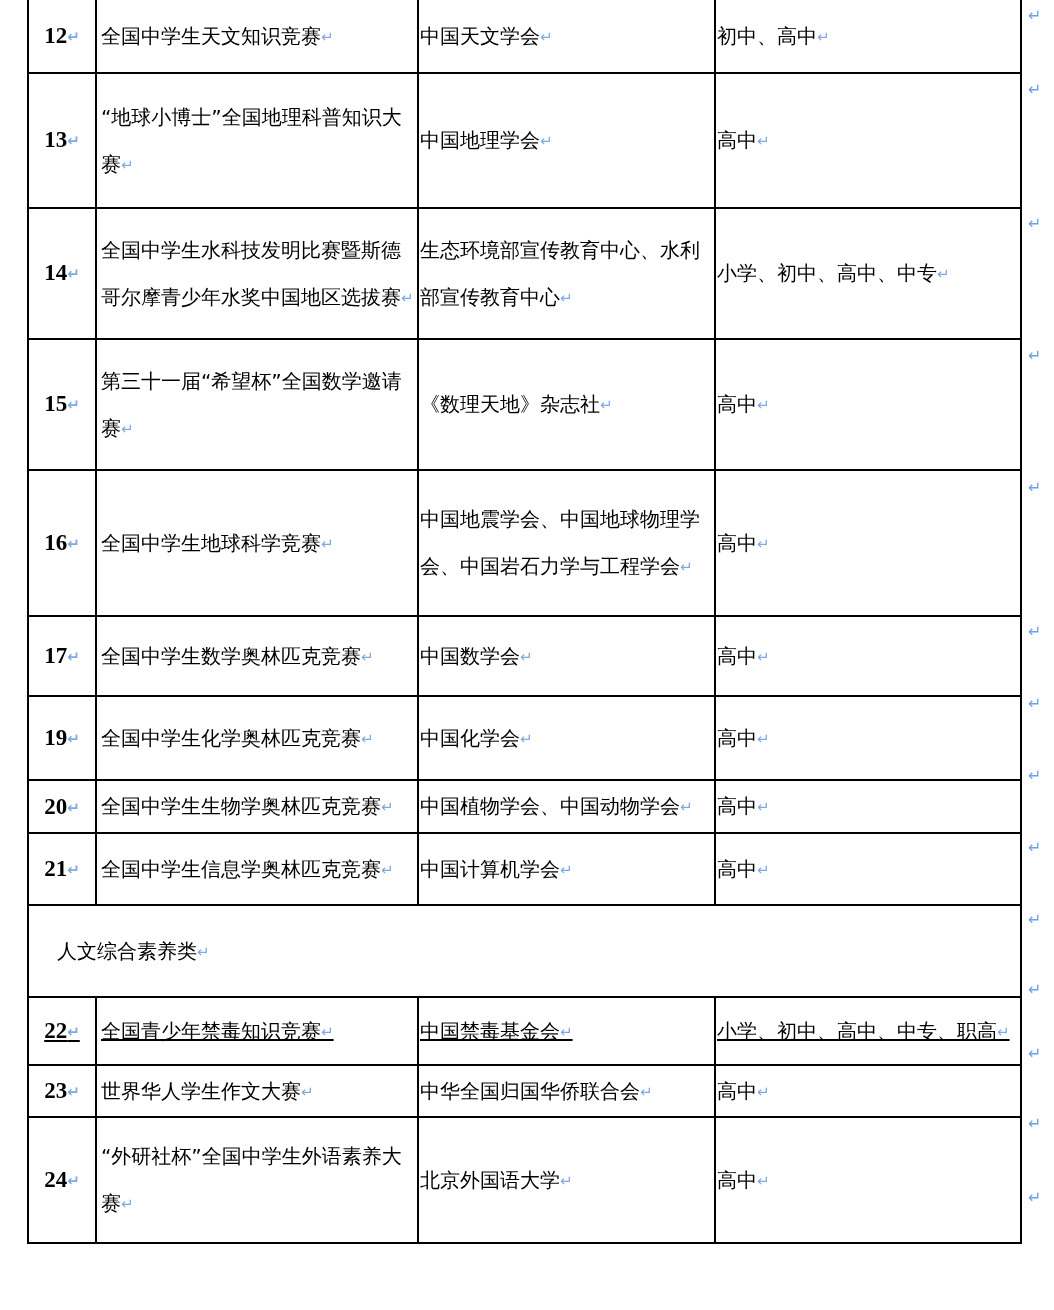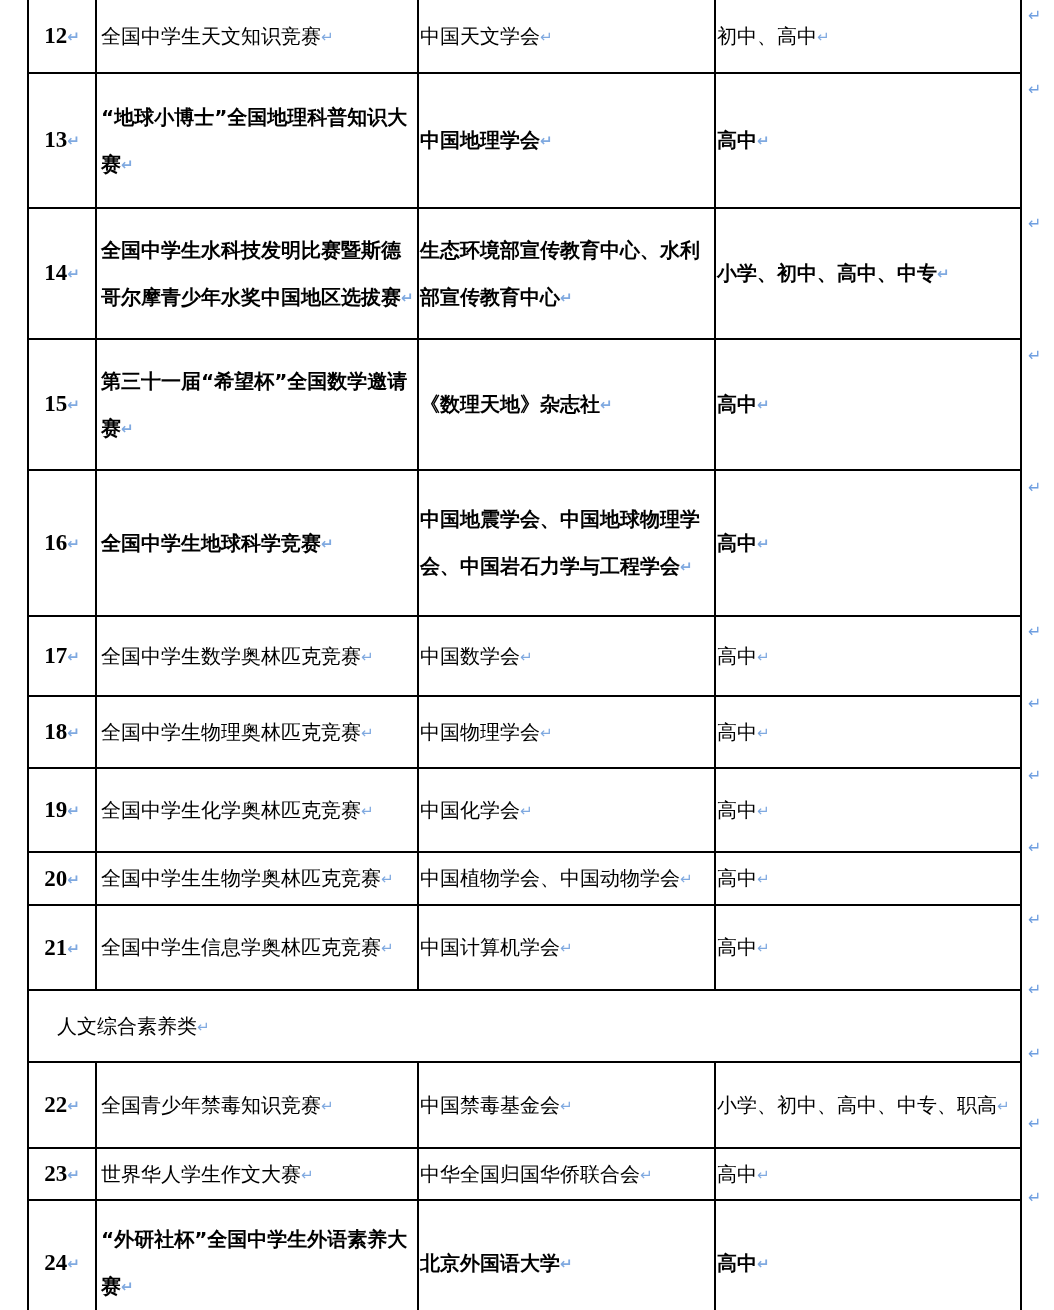--- a/index.html
+++ b/index.html
@@ -68,21 +68,21 @@
     text-align: left;
     padding: 0 2px 0 4px;
   }
 
   .org-cell .cell-inner,
   .level-cell .cell-inner {
     padding: 0 1px;
   }
 
   
-  .tall .cell-inner { line-height: 2.35; font-weight: bold; }
+  .tall .cell-inner { line-height: 2.35; }
 
   
   .cat-cell .cell-inner {
     text-align: left;
     padding-left: 28px;
     font-size: 20px;
     line-height: 1.9;
   }
 
   
@@ -196,82 +196,68 @@
           <td class="name-cell">
             <span class="cell-inner">全国中学生数学奥林匹克竞赛<span class="pilcrow">↵</span></span>
           </td>
           <td class="org-cell">
             <span class="cell-inner">中国数学会<span class="pilcrow">↵</span></span>
           </td>
           <td class="level-cell">
             <span class="cell-inner">高中<span class="pilcrow">↵</span></span>
           </td>
         </tr>
+        <tr style="height: 84px;">
+          <td class="num-cell">
+            <span class="cell-inner">19<span class="pilcrow">↵</span></span>
+          </td>
+          <td class="name-cell">
+            <span class="cell-inner">全国中学生化学奥林匹克竞赛<span class="pilcrow">↵</span></span>
+          </td>
+          <td class="org-cell">
+            <span class="cell-inner">中国化学会<span class="pilcrow">↵</span></span>
+          </td>
+          <td class="level-cell">
+            <span class="cell-inner">高中<span class="pilcrow">↵</span></span>
+          </td>
+        </tr>
+        <tr style="height: 53px;">
+          <td class="num-cell">
+            <span class="cell-inner">20<span class="pilcrow">↵</span></span>
+          </td>
+          <td class="name-cell">
+            <span class="cell-inner">全国中学生生物学奥林匹克竞赛<span class="pilcrow">↵</span></span>
+          </td>
+          <td class="org-cell">
+            <span class="cell-inner">中国植物学会、中国动物学会<span class="pilcrow">↵</span></span>
+          </td>
+          <td class="level-cell">
+            <span class="cell-inner">高中<span class="pilcrow">↵</span></span>
+          </td>
+        </tr>
         <tr style="height: 72px;">
           <td class="num-cell">
-            <span class="cell-inner">18<span class="pilcrow">↵</span></span>
-          </td>
-          <td class="name-cell">
-            <span class="cell-inner">全国中学生物理奥林匹克竞赛<span class="pilcrow">↵</span></span>
-          </td>
-          <td class="org-cell">
-            <span class="cell-inner">中国物理学会<span class="pilcrow">↵</span></span>
-          </td>
-          <td class="level-cell">
-            <span class="cell-inner">高中<span class="pilcrow">↵</span></span>
-          </td>
-        </tr>
-        <tr style="height: 84px;">
-          <td class="num-cell">
-            <span class="cell-inner">19<span class="pilcrow">↵</span></span>
-          </td>
-          <td class="name-cell">
-            <span class="cell-inner">全国中学生化学奥林匹克竞赛<span class="pilcrow">↵</span></span>
-          </td>
-          <td class="org-cell">
-            <span class="cell-inner">中国化学会<span class="pilcrow">↵</span></span>
-          </td>
-          <td class="level-cell">
-            <span class="cell-inner">高中<span class="pilcrow">↵</span></span>
-          </td>
-        </tr>
-        <tr style="height: 53px;">
-          <td class="num-cell">
-            <span class="cell-inner">20<span class="pilcrow">↵</span></span>
-          </td>
-          <td class="name-cell">
-            <span class="cell-inner">全国中学生生物学奥林匹克竞赛<span class="pilcrow">↵</span></span>
-          </td>
-          <td class="org-cell">
-            <span class="cell-inner">中国植物学会、中国动物学会<span class="pilcrow">↵</span></span>
-          </td>
-          <td class="level-cell">
-            <span class="cell-inner">高中<span class="pilcrow">↵</span></span>
-          </td>
-        </tr>
-        <tr style="height: 85px;">
-          <td class="num-cell">
             <span class="cell-inner">21<span class="pilcrow">↵</span></span>
           </td>
           <td class="name-cell">
             <span class="cell-inner">全国中学生信息学奥林匹克竞赛<span class="pilcrow">↵</span></span>
           </td>
           <td class="org-cell">
             <span class="cell-inner">中国计算机学会<span class="pilcrow">↵</span></span>
           </td>
           <td class="level-cell">
             <span class="cell-inner">高中<span class="pilcrow">↵</span></span>
           </td>
         </tr>
-        <tr style="height: 72px;">
+        <tr style="height: 92px;">
           <td class="cat-cell" colspan="4">
             <span class="cell-inner">人文综合素养类<span class="pilcrow">↵</span></span>
           </td>
         </tr>
-        <tr style="height: 86px;">
+        <tr style="height: 68px; text-decoration: underline;">
           <td class="num-cell">
             <span class="cell-inner">22<span class="pilcrow">↵</span></span>
           </td>
           <td class="name-cell">
             <span class="cell-inner">全国青少年禁毒知识竞赛<span class="pilcrow">↵</span></span>
           </td>
           <td class="org-cell">
             <span class="cell-inner">中国禁毒基金会<span class="pilcrow">↵</span></span>
           </td>
           <td class="level-cell">

